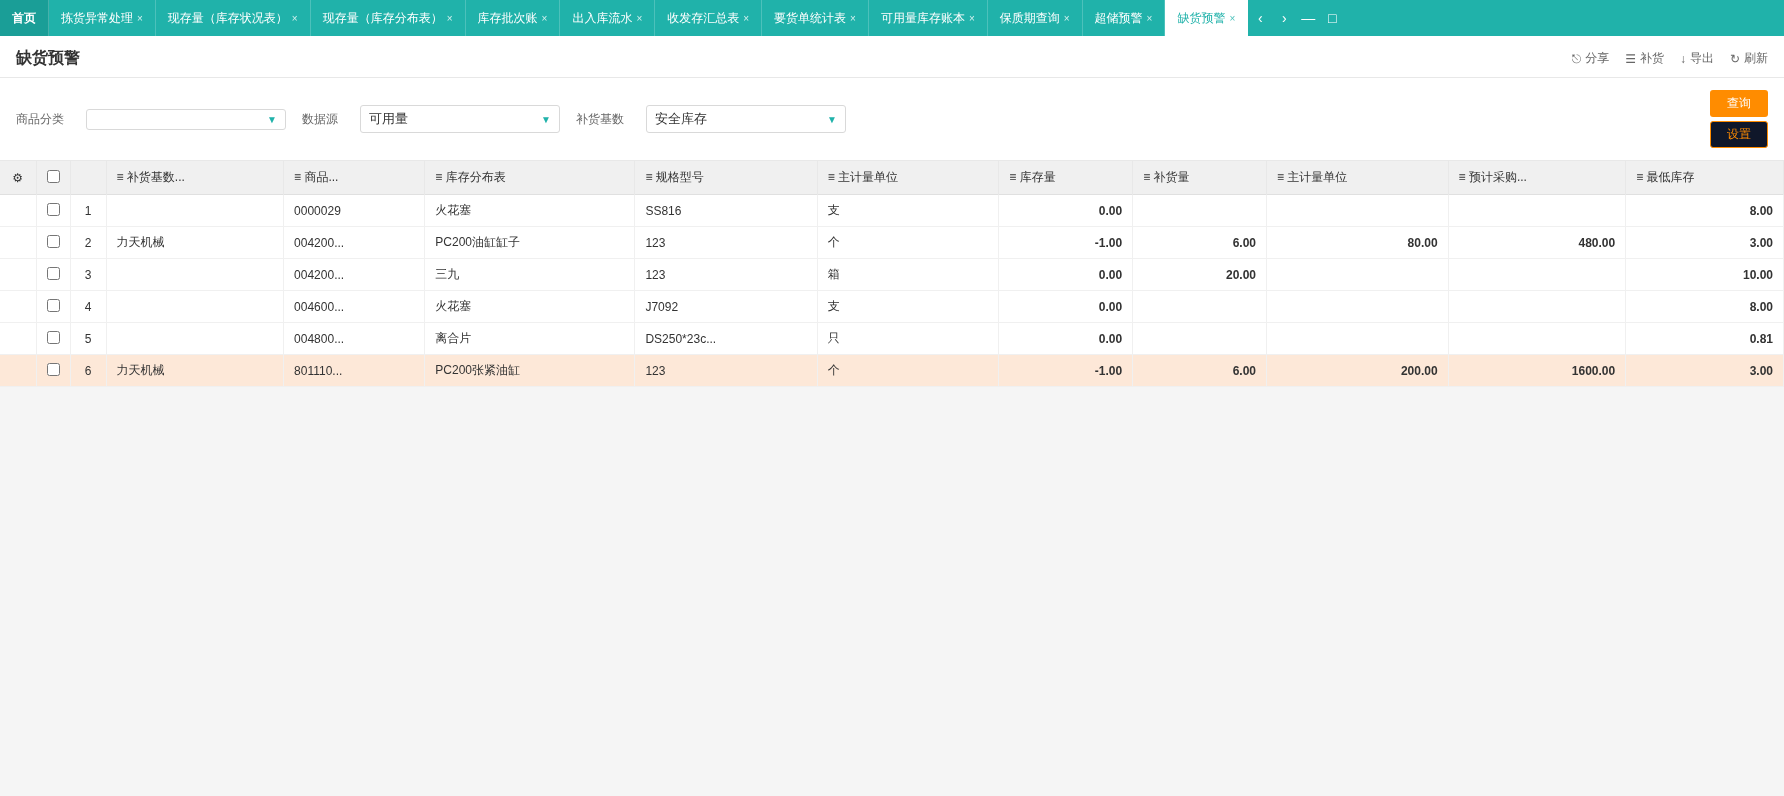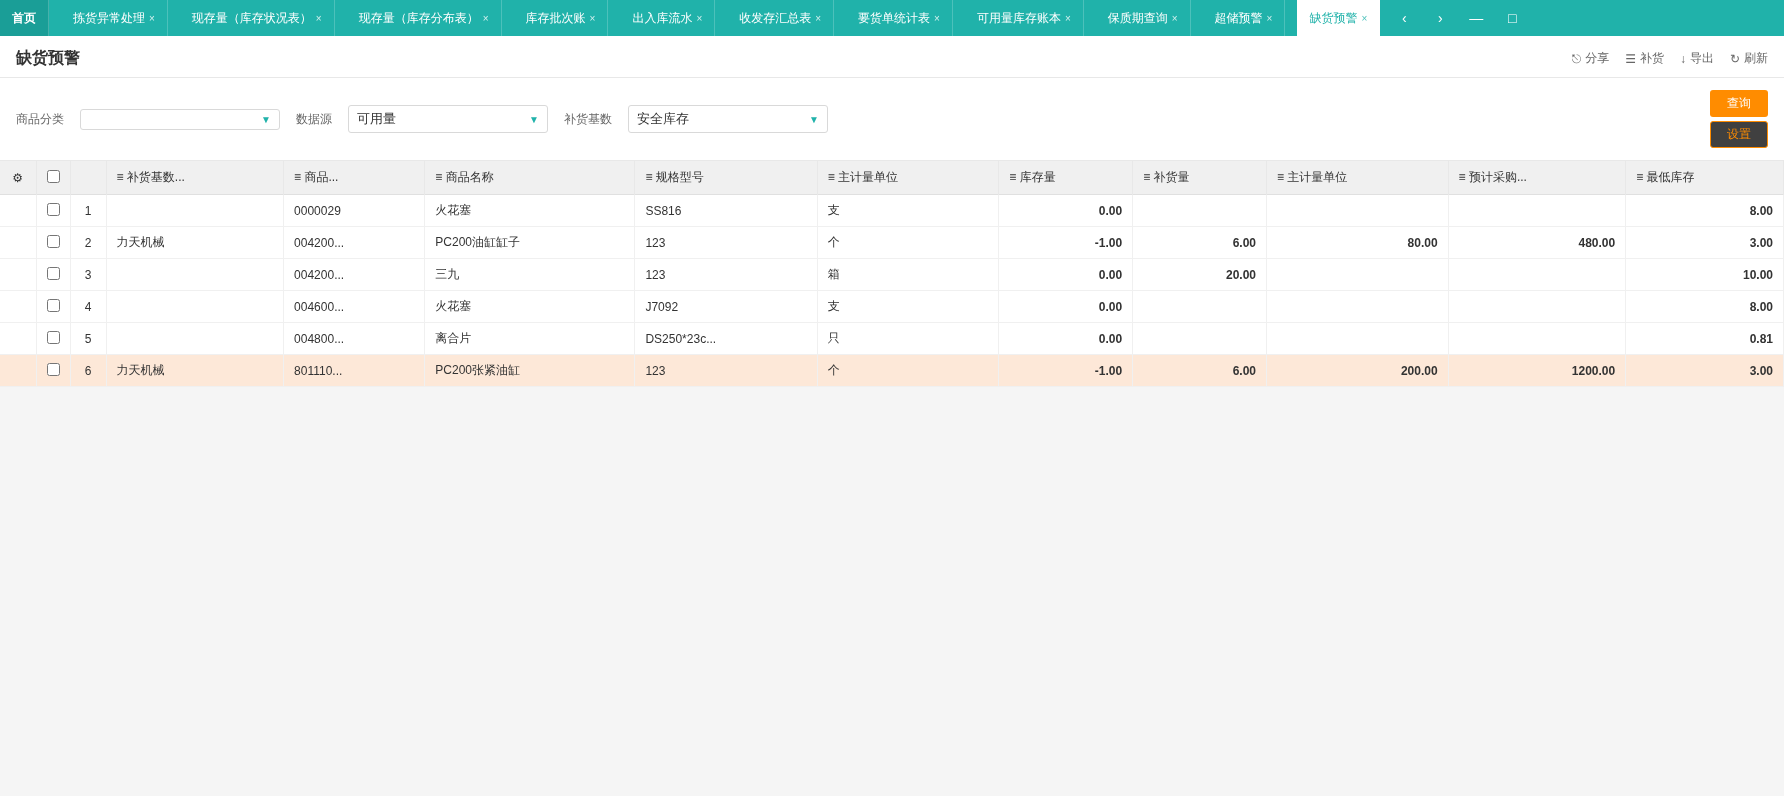--- a/index.html
+++ b/index.html
@@ -5,21 +5,20 @@
     * { box-sizing: border-box; margin: 0; padding: 0; }
     body { font-family: 'Microsoft YaHei', Arial, sans-serif; font-size: 12px; background: #f5f5f5; color: #333; }
 
     
     .tab-bar {
       display: flex;
       align-items: center;
       background: #20b2aa;
       height: 36px;
       overflow: hidden;
-      gap: 12px;
     }
     .tab-item {
       display: flex;
       align-items: center;
       padding: 0 12px;
       height: 36px;
       color: #fff;
       white-space: nowrap;
       cursor: pointer;
       font-size: 12px;
@@ -90,21 +89,21 @@
       display: flex;
       align-items: center;
       padding: 12px 16px;
       gap: 16px;
       border-bottom: 1px solid #e8e8e8;
       background: #fff;
     }
     .filter-group {
       display: flex;
       align-items: center;
-      gap: 16px;
+      gap: 22px;
     }
     .filter-label {
       color: #666;
       white-space: nowrap;
       font-size: 12px;
     }
     .filter-select {
       display: flex;
       align-items: center;
       border: 1px solid #d9d9d9;
@@ -133,21 +132,21 @@
     .btn-query {
       background: #ff8c00;
       color: #fff;
       border: none;
       border-radius: 3px;
       padding: 5px 16px;
       cursor: pointer;
       font-size: 12px;
     }
     .btn-settings {
-      background: #404040;
+      background: #0f172a;
       color: #ff8c00;
       border: 1px solid #ff8c00;
       border-radius: 3px;
       padding: 4px 16px;
       cursor: pointer;
       font-size: 12px;
     }
 
     
     .table-container {
@@ -318,21 +317,21 @@
             <input type="checkbox" style="">
           </th>
           <th style="width:36px;"></th>
           <th>
             <span>≡ 补货基数...</span>
           </th>
           <th>
             <span>≡ 商品...</span>
           </th>
           <th>
-            <span>≡ 商品名称</span>
+            <span>≡ 库存分布表</span>
           </th>
           <th>
             <span>≡ 规格型号</span>
           </th>
           <th>
             <span>≡ 主计量单位</span>
           </th>
           <th>
             <span>≡ 库存量</span>
           </th>
@@ -444,20 +443,20 @@
     </td>
     <td class="td-center">6</td>
     <td>力天机械</td>
     <td>801110...</td>
     <td>PC200张紧油缸</td>
     <td>123</td>
     <td>个</td>
     <td class="td-right">-1.00</td>
     <td class="td-right">6.00</td>
     <td class="td-right">200.00</td>
-    <td class="td-right">1200.00</td>
+    <td class="td-right">1600.00</td>
     <td class="td-right">3.00</td>
   </tr>
         </tbody>
     </table>
   </div>
 
 </div>
 
 </body></html>

